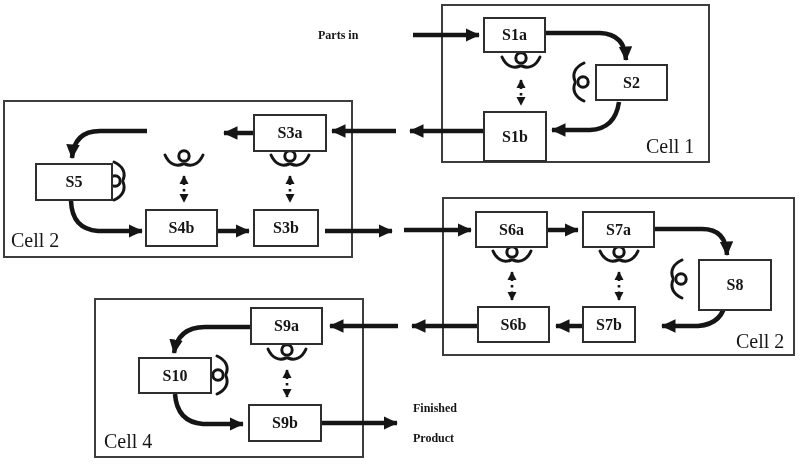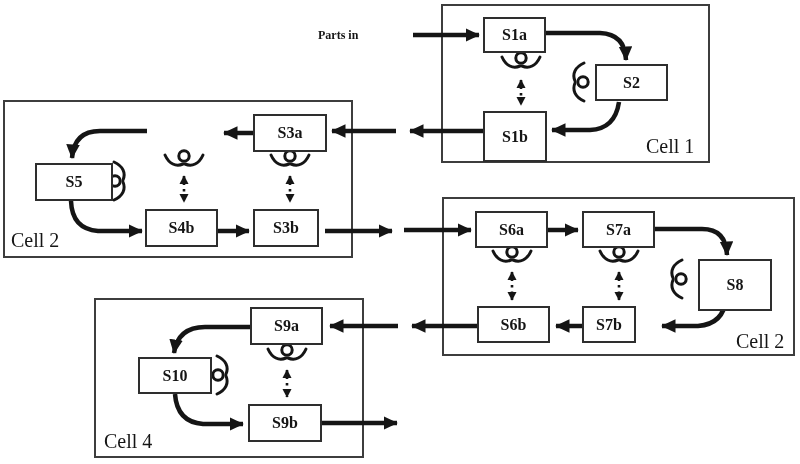--- a/index.html
+++ b/index.html
@@ -138,14 +138,18 @@
   <div class="station" id="s9a">S9a</div>
   <div class="station" id="s10">S10</div>
   <div class="station" id="s9b">S9b</div>
 
   <div class="cell-label" id="cell1-label">Cell 1</div>
   <div class="cell-label" id="cell2-label">Cell 2</div>
   <div class="cell-label" id="cell3-label">Cell 2</div>
   <div class="cell-label" id="cell4-label">Cell 4</div>
 
   <div class="flow-text" id="parts-in-label">Parts in</div>
+  <div class="flow-text" id="finished-label">
+    <div>Finished</div>
+    <div>Product</div>
+  </div>
 
 </div>
 
 </body></html>

